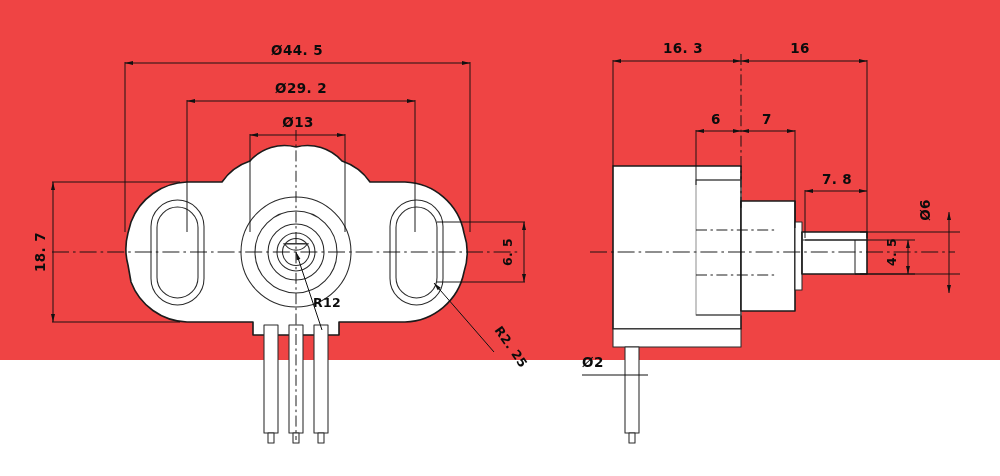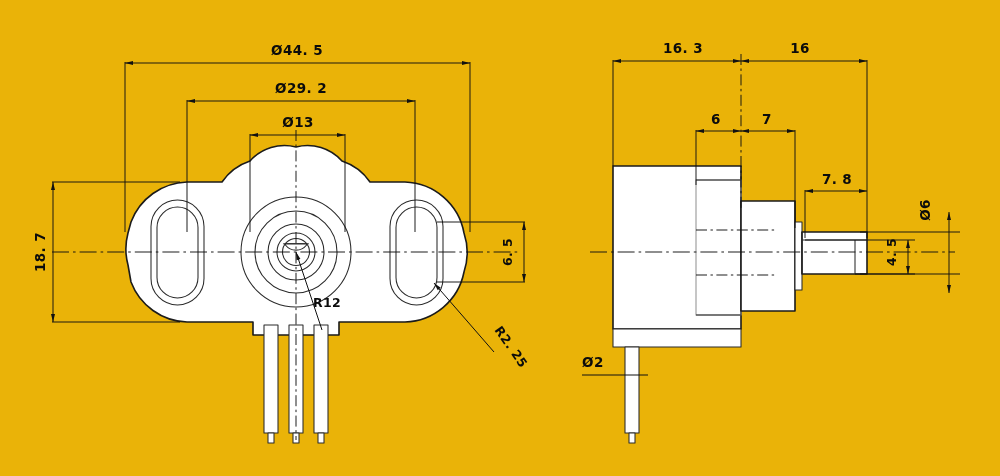--- a/index.html
+++ b/index.html
@@ -10,22 +10,22 @@
   }
   body {
     width: 1000px;
     height: 476px;
     font-family: "Liberation Sans", sans-serif;
     overflow: hidden;
   }
   #drawing-root {
     position: relative;
     width: 1000px;
-    height: 476px;
-    background: #eab308;
+    height: 360px;
+    background: #ef4444;
   }
   svg.dwg {
     display: block;
     width: 1000px;
     height: 476px;
   }
   .outline-fill {
     fill: #ffffff;
     stroke: #1b1b1b;
     stroke-width: 1.6;

